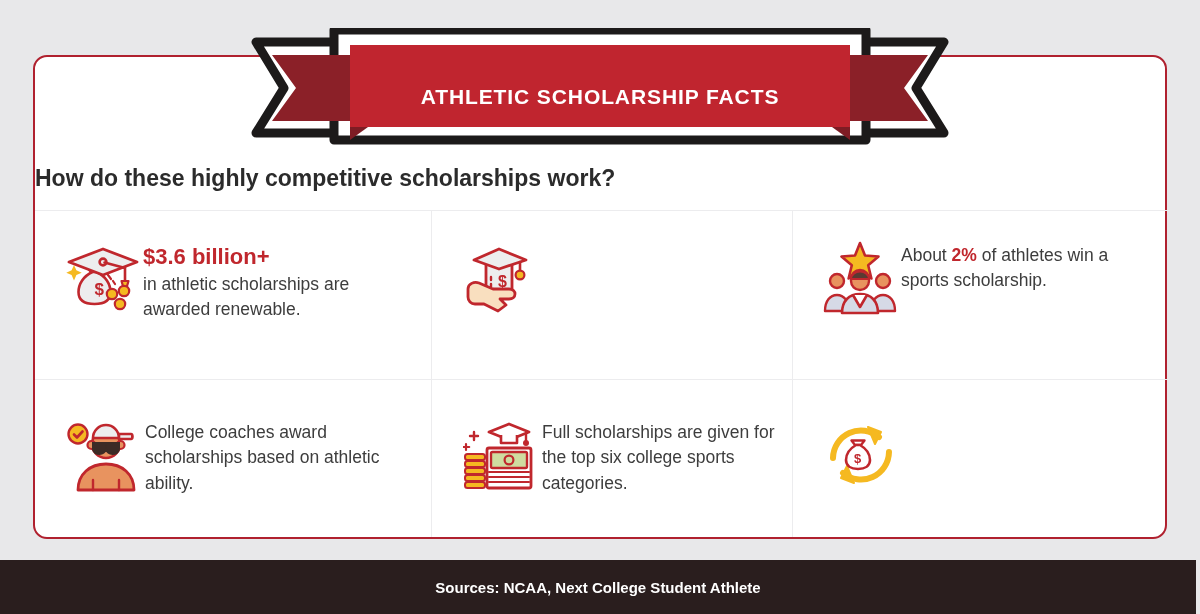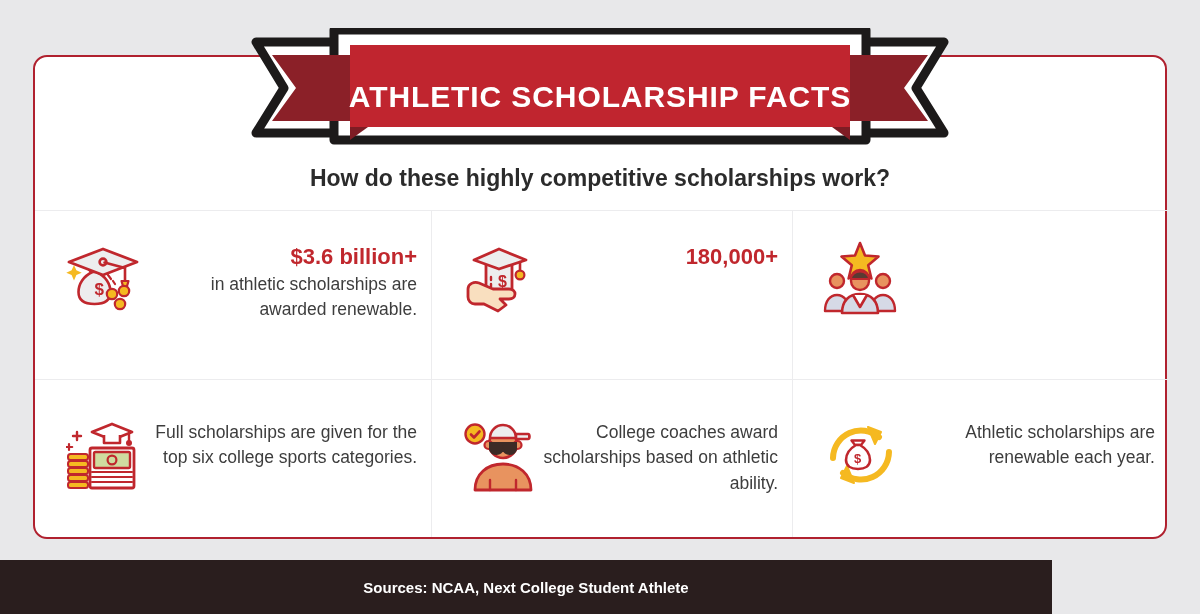--- a/index.html
+++ b/index.html
@@ -20,30 +20,29 @@
     border: 2px solid #b0212f;
     border-radius: 14px;
   }
 
   
   .ribbon { position: absolute; left: 250px; top: 28px; width: 700px; height: 118px; }
   .ribbon svg { display: block; }
   .ribbon-title {
     position: absolute; left: 0; top: 0; width: 700px; height: 100px;
     display: flex; align-items: center; justify-content: center;
-    color: #ffffff; font-size: 30px; font-weight: bold;
+    color: #ffffff; font-size: 21px; font-weight: bold;
     letter-spacing: 0.9px; text-transform: uppercase;
     padding-top: 38px;
     pointer-events: none;
   }
 
   
   .subtitle {
     position: absolute; left: 0; right: 0; top: 108px;
-    text-align: center;
     font-size: 23px; font-weight: bold; color: #2b2b2b;
   }
 
   
   .grid {
     position: absolute; left: 0; top: 153px; right: 0;
     height: 327px;
     display: grid;
     grid-template-columns: 397px 361px 376px;
     grid-template-rows: 170px 157px;
@@ -63,34 +62,33 @@
 
   .cell-icon {
     flex: 0 0 auto; width: 82px; height: 82px;
     display: flex; align-items: flex-start; justify-content: center;
   }
   .cell-icon svg { display: block; }
   .cell-text {
     flex: 1 1 auto;
     font-size: 17.5px; line-height: 1.45; color: #3d3d3d;
     padding-top: 2px;
-    text-align: right;
   }
   .cell.r2 { padding-top: 38px; }
   .cell.r2 .cell-icon { width: 84px; height: 78px; }
   .stat {
     display: block;
     color: #c0272d; font-weight: bold; font-size: 22px;
     line-height: 1.25; margin-bottom: 1px;
   }
   .inline-stat { color: #c0272d; font-weight: bold; }
 
   
   .footer {
-    position: absolute; left: 0; bottom: 0; width: 1052px; height: 54px;
+    position: absolute; left: 0; bottom: 0; width: 1196px; height: 54px;
     background: #2a1e1e;
     display: flex; align-items: center; justify-content: center;
     color: #ffffff; font-size: 15px; font-weight: bold;
   }
 </style>
 </head>
 <body>
 
 <div class="stage">
 
@@ -139,41 +137,69 @@
             <path d="M60 21 L60 32" fill="none" stroke="#c0272d" stroke-width="2.6" stroke-linecap="round"></path>
             <circle cx="60" cy="34" r="4.4" fill="#f5b921" stroke="#c0272d" stroke-width="2.2"></circle>
 
             <text x="38" y="46" font-family="'Liberation Sans',sans-serif" font-size="16" font-weight="bold" fill="#c0272d">$</text>
             <path d="M31 36 v3 M31 43 v3" stroke="#c0272d" stroke-width="2.4" stroke-linecap="round"></path>
 
             <path d="M8 48 c0 -5 6 -8 11 -6 l14 6 h16 c4 0 6 2.5 6 5 c0 3 -2.5 5 -6 5 h-9 l6 6 l-8 6 l-14 -7 h-9 c-4 0 -7 -3 -7 -7 z" fill="#f9dfbf" stroke="#c0272d" stroke-width="2.8" stroke-linejoin="round"></path>
           </svg>
         </div>
         <div class="cell-text">
-          <span class="stat">180,000+</span>
         </div>
       </div>
 
       <div class="cell no-r">
         <div class="cell-icon">
           <svg width="74" height="74" viewBox="0 0 74 74">
 
             <path d="M37 2 L42 14.5 L55.5 15.5 L45.2 24.3 L48.4 37.5 L37 30.4 L25.6 37.5 L28.8 24.3 L18.5 15.5 L32 14.5 Z" fill="#f5b921" stroke="#c0272d" stroke-width="2.6" stroke-linejoin="round"></path>
 
             <circle cx="14" cy="40" r="7" fill="#e8935f" stroke="#c0272d" stroke-width="2.4"></circle>
             <path d="M2 70 c0 -10 5 -16 12 -16 c7 0 12 6 12 16 z" fill="#d6dae6" stroke="#c0272d" stroke-width="2.4" stroke-linejoin="round"></path>
 
             <circle cx="60" cy="40" r="7" fill="#e8935f" stroke="#c0272d" stroke-width="2.4"></circle>
             <path d="M48 70 c0 -10 5 -16 12 -16 c7 0 12 6 12 16 z" fill="#d6dae6" stroke="#c0272d" stroke-width="2.4" stroke-linejoin="round"></path>
 
             <path d="M28 38 a9 9 0 0 1 18 0 v2 a9 9 0 0 1 -18 0 z" fill="#e8935f" stroke="#c0272d" stroke-width="2.4"></path>
             <path d="M28 38 a9 7.5 0 0 1 18 0 z" fill="#5a3a32" stroke="#c0272d" stroke-width="2.2" stroke-linejoin="round"></path>
             <path d="M19 72 c0 -12 7 -19 18 -19 c11 0 18 7 18 19 z" fill="#d6dae6" stroke="#c0272d" stroke-width="2.6" stroke-linejoin="round"></path>
             <path d="M30 54 L37 66 L44 54" fill="#ffffff" stroke="#c0272d" stroke-width="2.6" stroke-linejoin="round"></path>
           </svg>
+        </div>
+        <div class="cell-text">
+          <span>About </span><span class="inline-stat">2%</span><span> of athletes win a sports scholarship.</span>
+        </div>
+      </div>
+
+      <div class="cell r2 no-b">
+        <div class="cell-icon">
+          <svg width="74" height="74" viewBox="0 0 74 74">
+
+            <circle cx="12" cy="16" r="9.5" fill="#f5b921" stroke="#c0272d" stroke-width="2.4"></circle>
+            <path d="M8 16.5 l3 3 l5.5 -6" fill="none" stroke="#c0272d" stroke-width="2.6" stroke-linecap="round" stroke-linejoin="round"></path>
+
+            <circle cx="40" cy="26" r="14" fill="#e8935f" stroke="#c0272d" stroke-width="2.6"></circle>
+
+            <circle cx="25.5" cy="27" r="4" fill="#e8935f" stroke="#c0272d" stroke-width="2.2"></circle>
+            <circle cx="54.5" cy="27" r="4" fill="#e8935f" stroke="#c0272d" stroke-width="2.2"></circle>
+
+            <path d="M27 20 a13 13 0 0 1 26 0 z" fill="#ededee" stroke="#c0272d" stroke-width="2.6" stroke-linejoin="round"></path>
+            <path d="M53 16 h12 c2 0 2 5 0 5 h-12 z" fill="#ededee" stroke="#c0272d" stroke-width="2.6" stroke-linejoin="round"></path>
+
+            <path d="M27 25 h26 v6 c0 3 -3 5 -6.5 5 c-3.5 0 -5.5 -2 -6.5 -5 c-1 3 -3 5 -6.5 5 c-3.5 0 -6.5 -2 -6.5 -5 z" fill="#3c2b26" stroke="#3c2b26" stroke-width="2"></path>
+
+            <path d="M12 72 c0 -16 12 -26 28 -26 c16 0 28 10 28 26 z" fill="#e8935f" stroke="#c0272d" stroke-width="2.8" stroke-linejoin="round"></path>
+            <path d="M27 62 v10 M53 62 v10" stroke="#c0272d" stroke-width="2.4" stroke-linecap="round"></path>
+          </svg>
+        </div>
+        <div class="cell-text">
+          <span>College coaches award scholarships based on athletic ability.</span>
         </div>
       </div>
 
       <div class="cell r2 no-b">
         <div class="cell-icon">
           <svg width="74" height="74" viewBox="0 0 74 74">
 
             <path d="M11 14 v8 M7 18 h8" stroke="#c0272d" stroke-width="2.4" stroke-linecap="round"></path>
             <path d="M3 26 v6 M0.2 29 h6" stroke="#c0272d" stroke-width="2.2" stroke-linecap="round"></path>
 
@@ -194,63 +220,34 @@
             <path d="M38 17 v8 h16 v-8" fill="#ffffff" stroke="#c0272d" stroke-width="2.6" stroke-linejoin="round"></path>
             <path d="M63 15 v8" stroke="#c0272d" stroke-width="2.4" stroke-linecap="round"></path>
             <circle cx="63" cy="25" r="3" fill="#c0272d"></circle>
           </svg>
         </div>
         <div class="cell-text">
           <span>Full scholarships are given for the top six college sports categories.</span>
         </div>
       </div>
 
-      <div class="cell r2 no-b">
-        <div class="cell-icon">
-          <svg width="74" height="74" viewBox="0 0 74 74">
-
-            <circle cx="12" cy="16" r="9.5" fill="#f5b921" stroke="#c0272d" stroke-width="2.4"></circle>
-            <path d="M8 16.5 l3 3 l5.5 -6" fill="none" stroke="#c0272d" stroke-width="2.6" stroke-linecap="round" stroke-linejoin="round"></path>
-
-            <circle cx="40" cy="26" r="14" fill="#e8935f" stroke="#c0272d" stroke-width="2.6"></circle>
-
-            <circle cx="25.5" cy="27" r="4" fill="#e8935f" stroke="#c0272d" stroke-width="2.2"></circle>
-            <circle cx="54.5" cy="27" r="4" fill="#e8935f" stroke="#c0272d" stroke-width="2.2"></circle>
-
-            <path d="M27 20 a13 13 0 0 1 26 0 z" fill="#ededee" stroke="#c0272d" stroke-width="2.6" stroke-linejoin="round"></path>
-            <path d="M53 16 h12 c2 0 2 5 0 5 h-12 z" fill="#ededee" stroke="#c0272d" stroke-width="2.6" stroke-linejoin="round"></path>
-
-            <path d="M27 25 h26 v6 c0 3 -3 5 -6.5 5 c-3.5 0 -5.5 -2 -6.5 -5 c-1 3 -3 5 -6.5 5 c-3.5 0 -6.5 -2 -6.5 -5 z" fill="#3c2b26" stroke="#3c2b26" stroke-width="2"></path>
-
-            <path d="M12 72 c0 -16 12 -26 28 -26 c16 0 28 10 28 26 z" fill="#e8935f" stroke="#c0272d" stroke-width="2.8" stroke-linejoin="round"></path>
-            <path d="M27 62 v10 M53 62 v10" stroke="#c0272d" stroke-width="2.4" stroke-linecap="round"></path>
-          </svg>
-        </div>
-        <div class="cell-text">
-          <span>College coaches award scholarships based on athletic ability.</span>
-        </div>
-      </div>
-
       <div class="cell r2 no-r no-b">
         <div class="cell-icon">
           <svg width="74" height="74" viewBox="0 0 74 74">
 
             <path d="M9 40 a28 28 0 0 1 46 -21" fill="none" stroke="#f5b921" stroke-width="6" stroke-linecap="round"></path>
             <path d="M44 9 l13 5 l-6 12 z" fill="#f5b921" stroke="#f5b921" stroke-width="2" stroke-linejoin="round"></path>
 
             <path d="M65 34 a28 28 0 0 1 -46 21" fill="none" stroke="#f5b921" stroke-width="6" stroke-linecap="round"></path>
             <path d="M30 65 l-13 -5 l6 -12 z" fill="#f5b921" stroke="#f5b921" stroke-width="2" stroke-linejoin="round"></path>
 
             <path d="M31 27 l-3.5 -4.5 h13 l-3.5 4.5 z" fill="#ffffff" stroke="#c0272d" stroke-width="2.4" stroke-linejoin="round"></path>
             <path d="M32 27 c-6 3.5 -10 9 -10 15 c0 6 5 9 12 9 c7 0 12 -3 12 -9 c0 -6 -4 -11.5 -10 -15 z" fill="#ffffff" stroke="#c0272d" stroke-width="2.6" stroke-linejoin="round"></path>
             <text x="30" y="45" font-family="'Liberation Sans',sans-serif" font-size="13" font-weight="bold" fill="#c0272d">$</text>
           </svg>
-        </div>
-        <div class="cell-text">
-          <span>Athletic scholarships are renewable each year.</span>
         </div>
       </div>
 
     </div>
   </div>
 
   <div class="ribbon">
     <svg width="700" height="118" viewBox="0 0 700 118">
 
       <g stroke="#1c1a1a" stroke-width="9" stroke-linejoin="round" fill="#ffffff">

